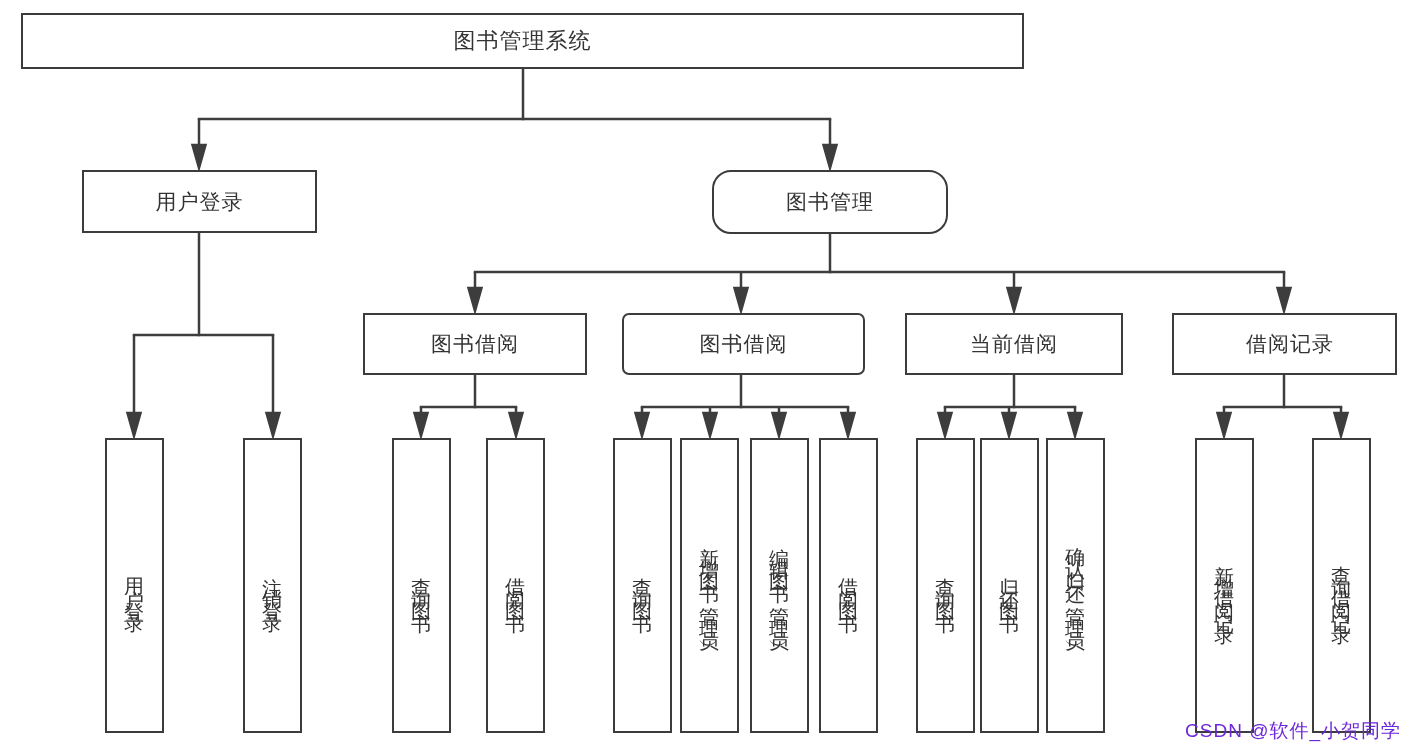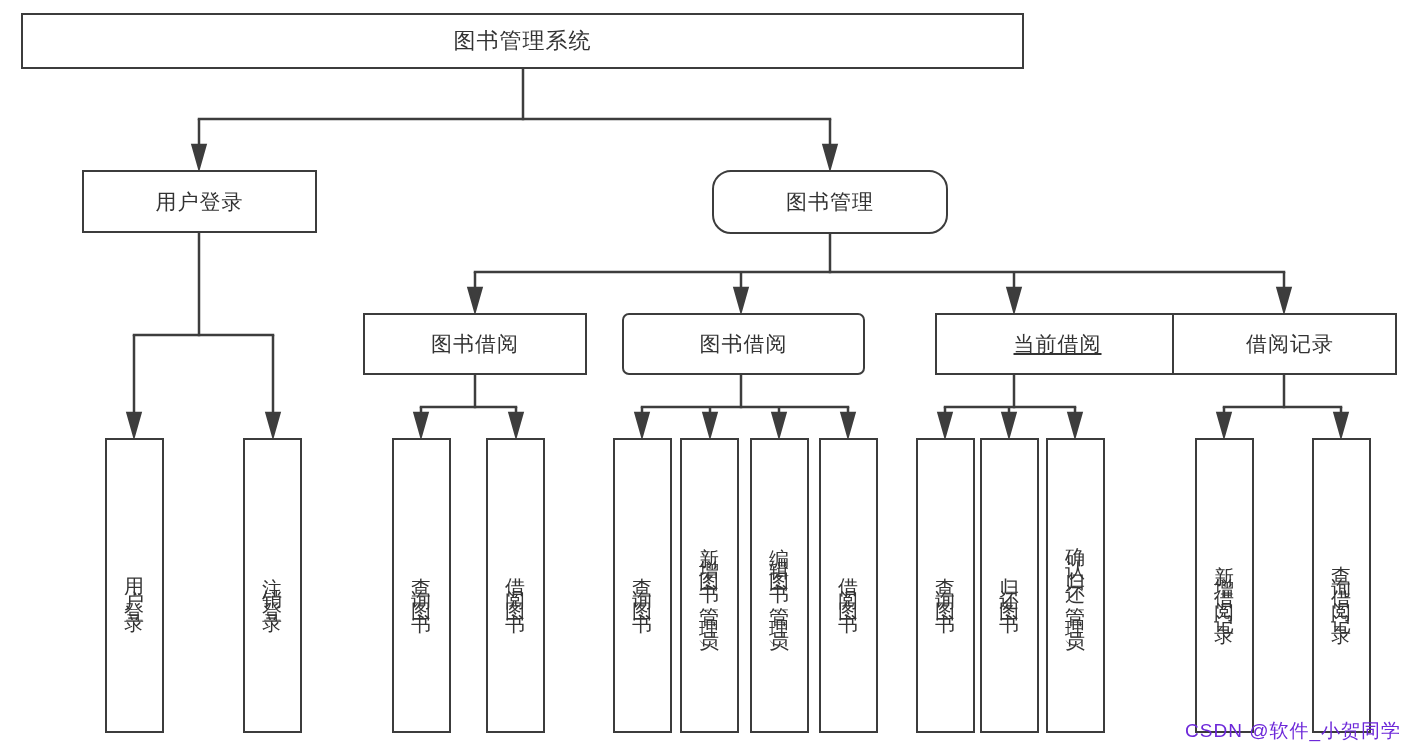--- a/index.html
+++ b/index.html
@@ -117,21 +117,21 @@
     </g>
   </svg>
 
   <div class="box root" style="left:21px;top:13px;width:1003px;height:56px;">图书管理系统</div>
 
   <div class="box" style="left:82px;top:170px;width:235px;height:63px;">用户登录</div>
   <div class="box" style="left:712px;top:170px;width:236px;height:64px;border-radius:19px;">图书管理</div>
 
   <div class="box" style="left:363px;top:313px;width:224px;height:62px;">图书借阅</div>
   <div class="box" style="left:622px;top:313px;width:243px;height:62px;border-radius:7px;">图书借阅</div>
-  <div class="box" style="left:935px;top:313px;width:245px;height:62px;text-decoration:underline;">当前借阅</div>
+  <div class="box" style="left:905px;top:313px;width:218px;height:62px;">当前借阅</div>
   <div class="box" style="left:1172px;top:313px;width:225px;height:62px;padding-left:11px;">借阅记录</div>
 
   <div class="vbox" style="left:105px;">
     <span>用户登录</span>
   </div>
   <div class="vbox" style="left:243px;">
     <span>注销登录</span>
   </div>
 
   <div class="vbox" style="left:392px;">

